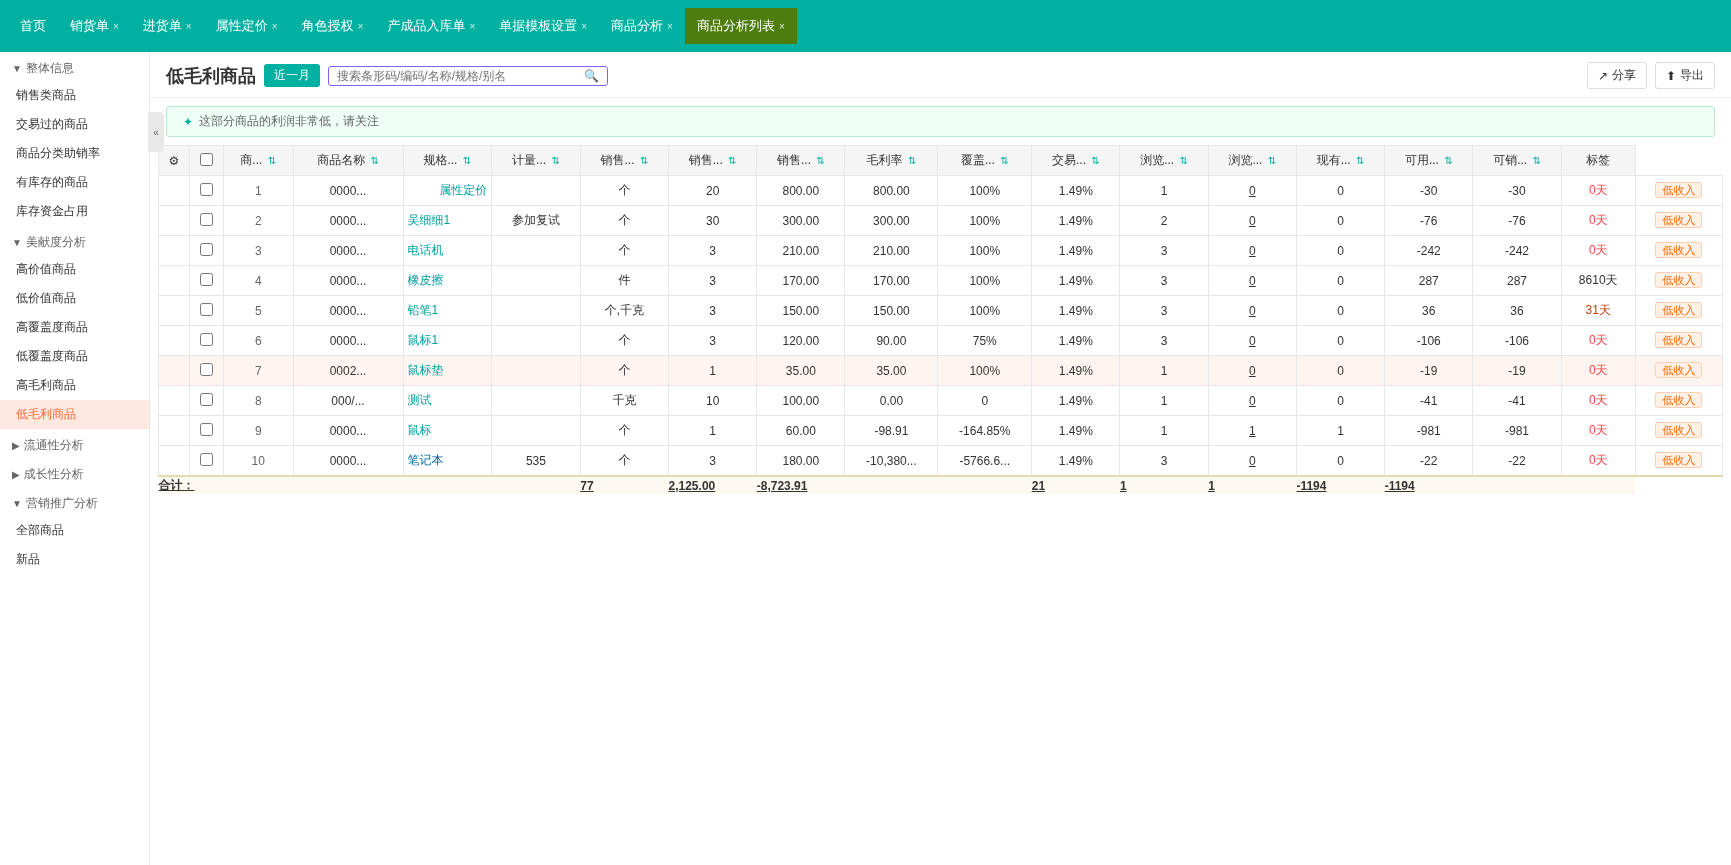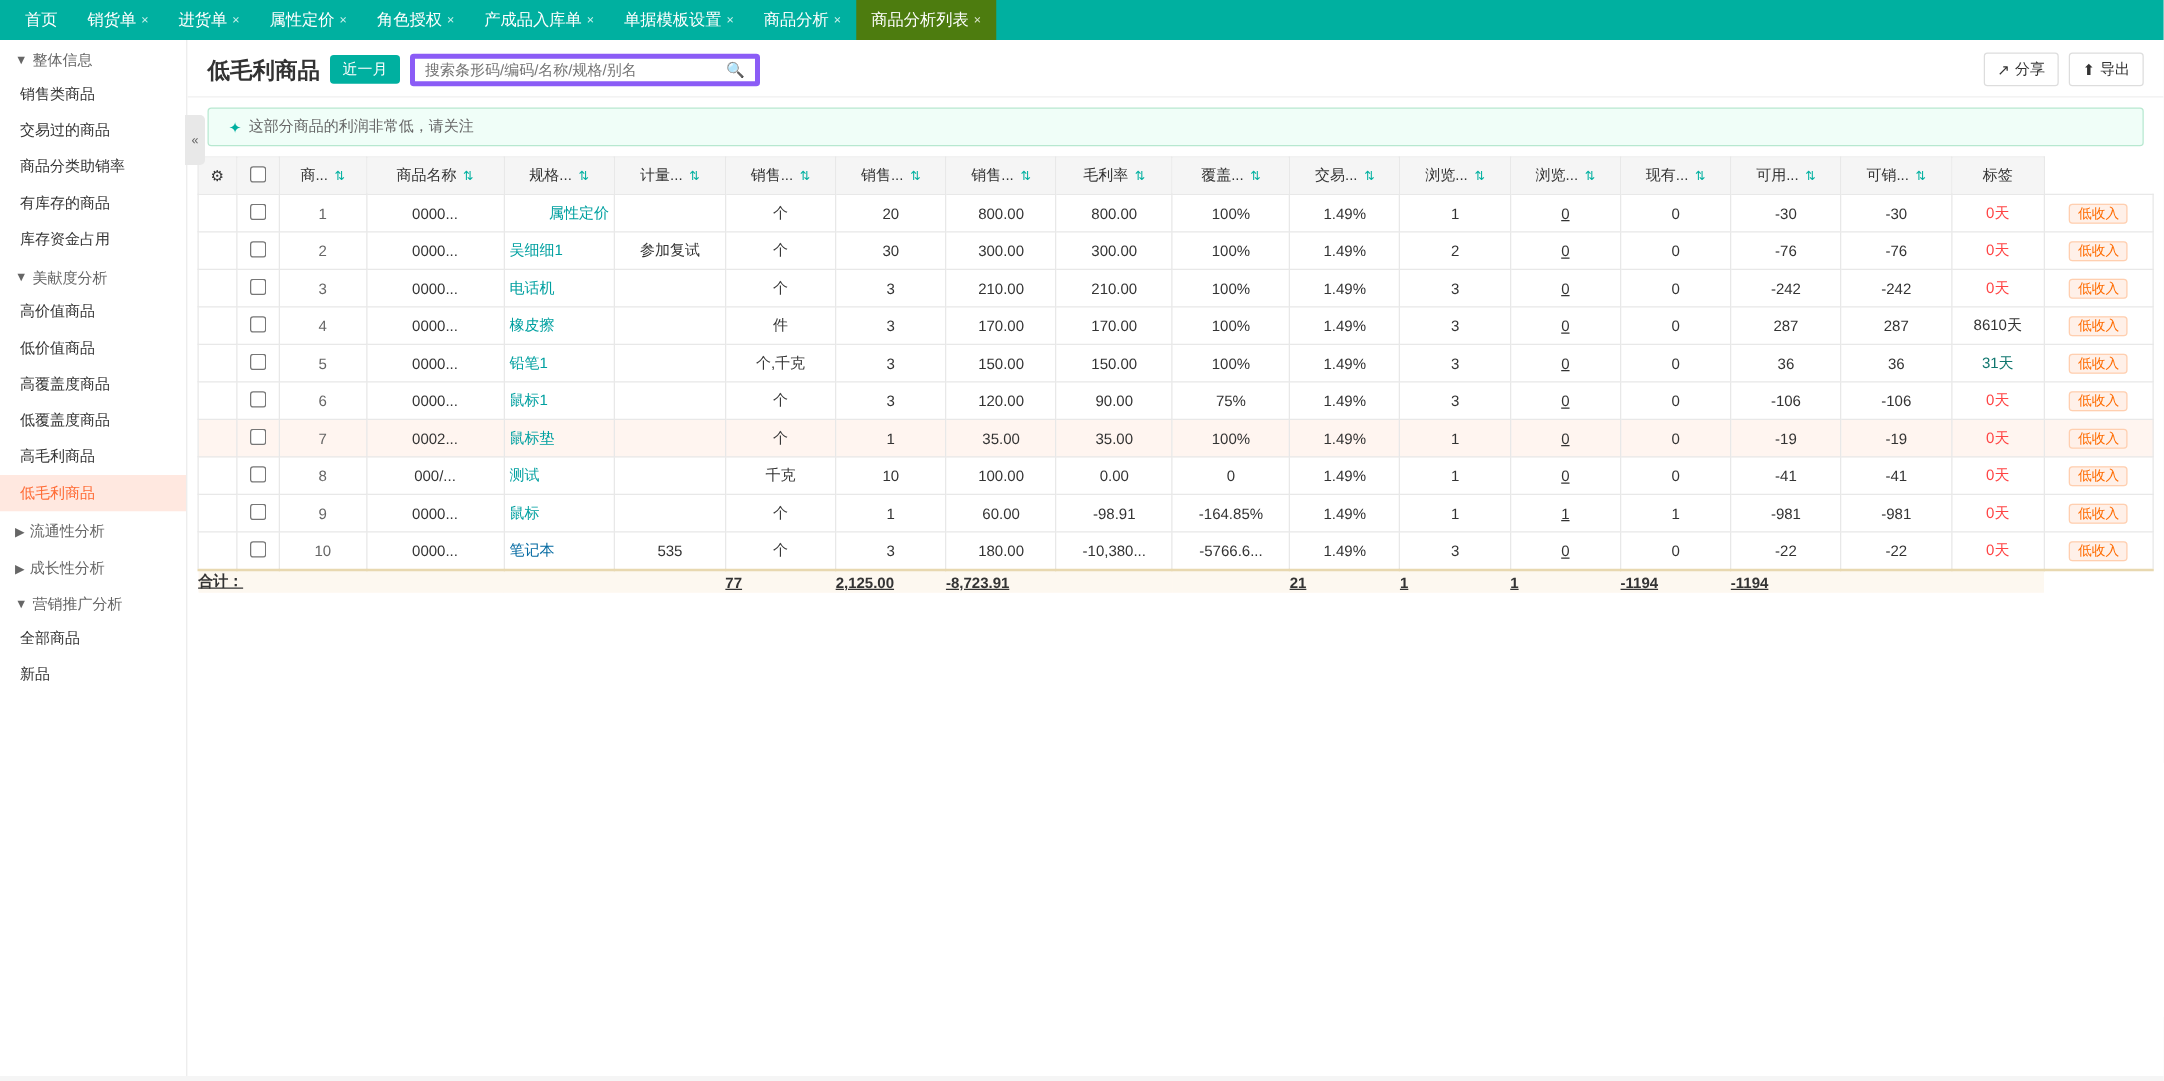--- a/index.html
+++ b/index.html
@@ -3,21 +3,21 @@
   <meta charset="utf-8">
   <style>
     * { box-sizing: border-box; margin: 0; padding: 0; }
     body { font-family: "Microsoft YaHei", Arial, sans-serif; font-size: 12px; background: #f5f5f5; color: #333; }
 
     
     .top-nav {
       background: #00b0a0;
       display: flex;
       align-items: center;
-      height: 32px;
+      height: 52px;
       padding: 0 8px;
     }
     .nav-item {
       color: #fff;
       padding: 0 12px;
       height: 36px;
       display: flex;
       align-items: center;
       cursor: pointer;
       font-size: 13px;
@@ -84,21 +84,21 @@
       color: #fff;
       border: none;
       padding: 3px 10px;
       border-radius: 3px;
       cursor: pointer;
       font-size: 12px;
     }
     .search-box {
       display: flex;
       align-items: center;
-      border: 4px solid #8b5cf6;
+      border: 1px solid #8b5cf6;
       border-radius: 3px;
       padding: 2px 8px;
       flex: 1;
       max-width: 280px;
     }
     .search-box input {
       border: none;
       outline: none;
       font-size: 12px;
       color: #999;
@@ -475,21 +475,21 @@
     <td>3</td>
     <td>150.00</td>
     <td>150.00</td>
     <td>100%</td>
     <td>1.49%</td>
     <td>3</td>
     <td><span class="text-link">0</span></td>
     <td>0</td>
     <td>36</td>
     <td>36</td>
-    <td style="color:#0f766e">31天</td>
+    <td style="color:#c2410c">31天</td>
     <td><span class="tag-low-income">低收入</span></td>
   </tr>
             <tr>
     <td></td>
     <td><input type="checkbox" style=""></td>
     <td class="row-num">6</td>
     <td>0000...</td>
     <td style="text-align:left; color:#00a0a0; cursor:pointer;">鼠标1</td>
     <td></td>
     <td>个</td>

